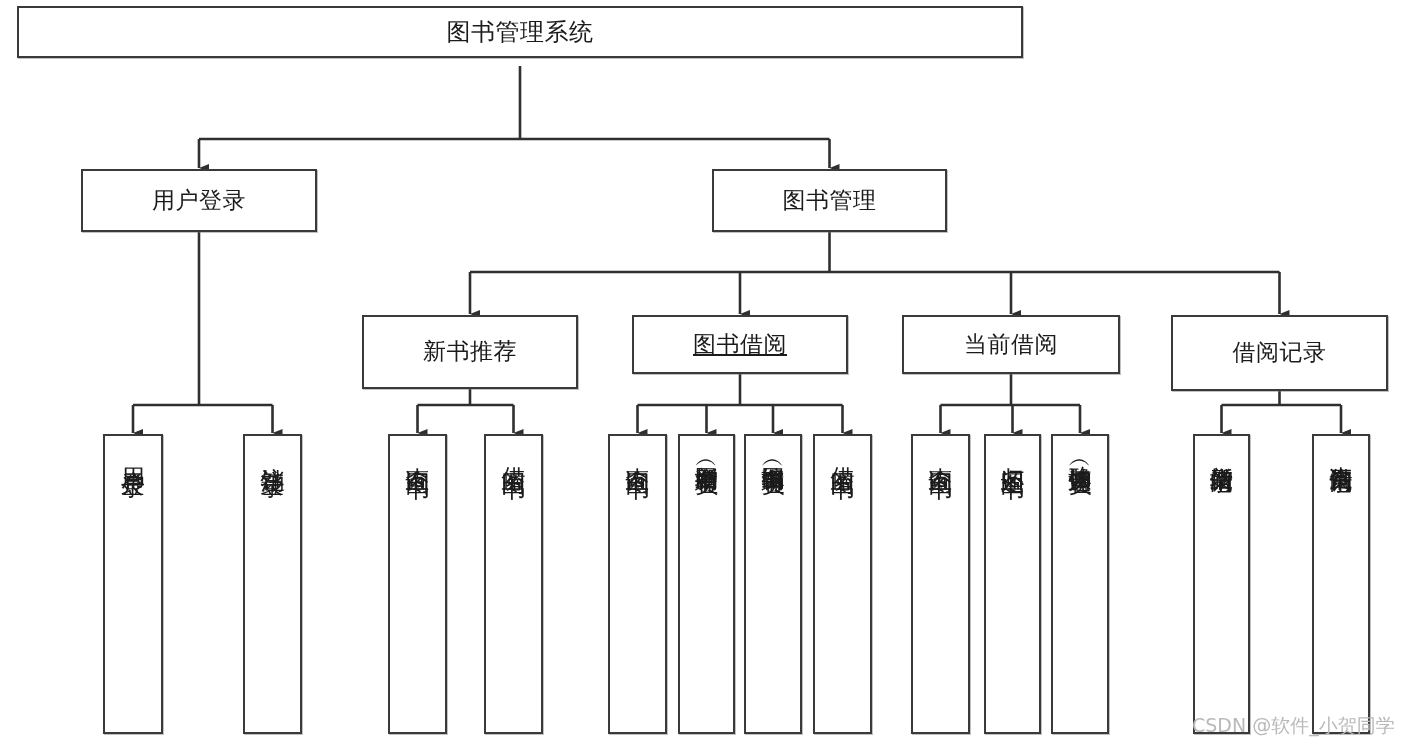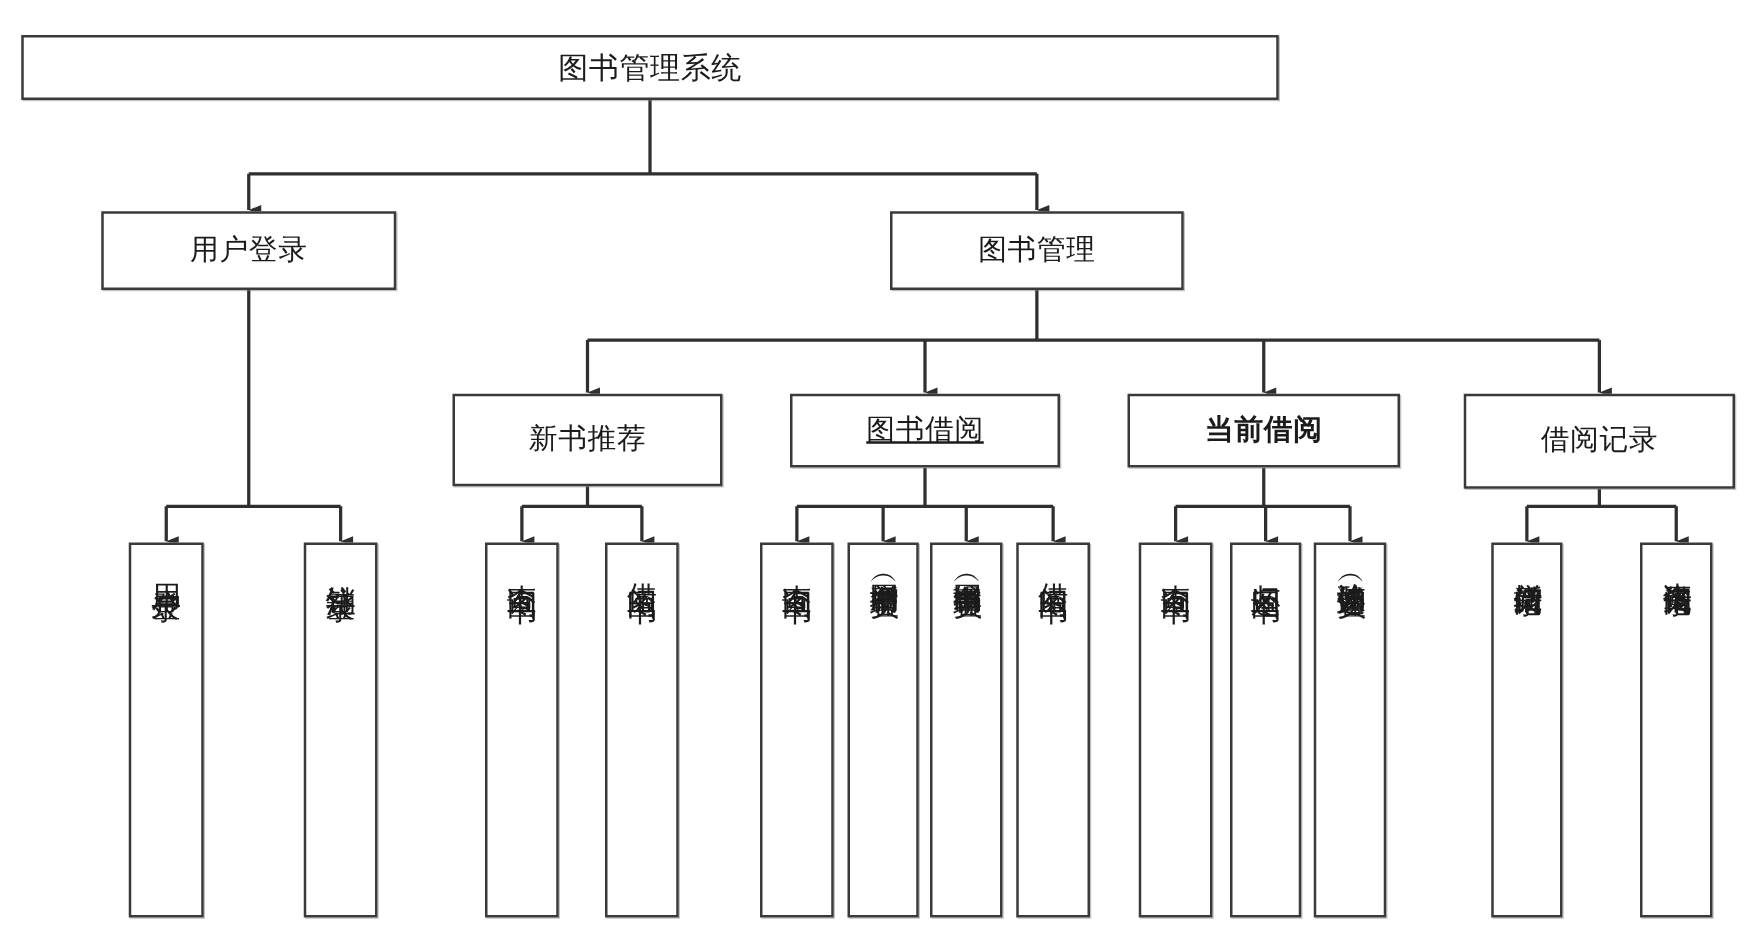--- a/index.html
+++ b/index.html
@@ -114,36 +114,36 @@
         <line x1="1012.5" y1="405" x2="1012.5" y2="433" marker-end="url(#arrowhead)"></line>
         <line x1="1080" y1="405" x2="1080" y2="433" marker-end="url(#arrowhead)"></line>
         <line x1="1279.5" y1="374" x2="1279.5" y2="405"></line>
         <line x1="1221.5" y1="405" x2="1341" y2="405"></line>
         <line x1="1221.5" y1="405" x2="1221.5" y2="433" marker-end="url(#arrowhead)"></line>
         <line x1="1341" y1="405" x2="1341" y2="433" marker-end="url(#arrowhead)"></line>
       </g>
   </svg>
 
   <div id="nodes">
-      <div class="node horizontal root" style="left: 17px; top: 28px; width: 1006px; height: 52px;">
+      <div class="node horizontal root" style="left: 17px; top: 6px; width: 1006px; height: 52px;">
         <span class="label">图书管理系统</span>
       </div>
       <div class="node horizontal" style="left: 81px; top: 169px; width: 236px; height: 63px;">
         <span class="label">用户登录</span>
       </div>
       <div class="node horizontal" style="left: 712px; top: 169px; width: 235px; height: 63px;">
         <span class="label">图书管理</span>
       </div>
       <div class="node horizontal" style="left: 362px; top: 315px; width: 216px; height: 74px;">
         <span class="label">新书推荐</span>
       </div>
       <div class="node horizontal" style="left: 632px; top: 315px; width: 216px; height: 59px; text-decoration: underline;">
         <span class="label">图书借阅</span>
       </div>
-      <div class="node horizontal" style="left: 902px; top: 315px; width: 218px; height: 59px; font-weight: bold;">
+      <div class="node horizontal" style="left: 902px; top: 315px; width: 218px; height: 59px;">
         <span class="label">当前借阅</span>
       </div>
       <div class="node horizontal" style="left: 1171px; top: 315px; width: 217px; height: 76px;">
         <span class="label">借阅记录</span>
       </div>
       <div class="node vertical" style="left: 103px; top: 434px; width: 60px; height: 300px;">
         <span class="label">用户登录</span>
       </div>
       <div class="node vertical" style="left: 243px; top: 434px; width: 59px; height: 300px;">
         <span class="label">注销登录</span>
@@ -176,13 +176,14 @@
         <span class="label">确认归还（管理员）</span>
       </div>
       <div class="node vertical tall" style="left: 1193px; top: 434px; width: 57px; height: 300px;">
         <span class="label">新增借阅记录</span>
       </div>
       <div class="node vertical tall" style="left: 1312px; top: 434px; width: 58px; height: 300px;">
         <span class="label">查询借阅记录</span>
       </div>
     </div>
 
+  <div class="watermark" style="left: 1192px; top: 713px;">CSDN @软件_小贺同学</div>
 </div>
 
 </body></html>

